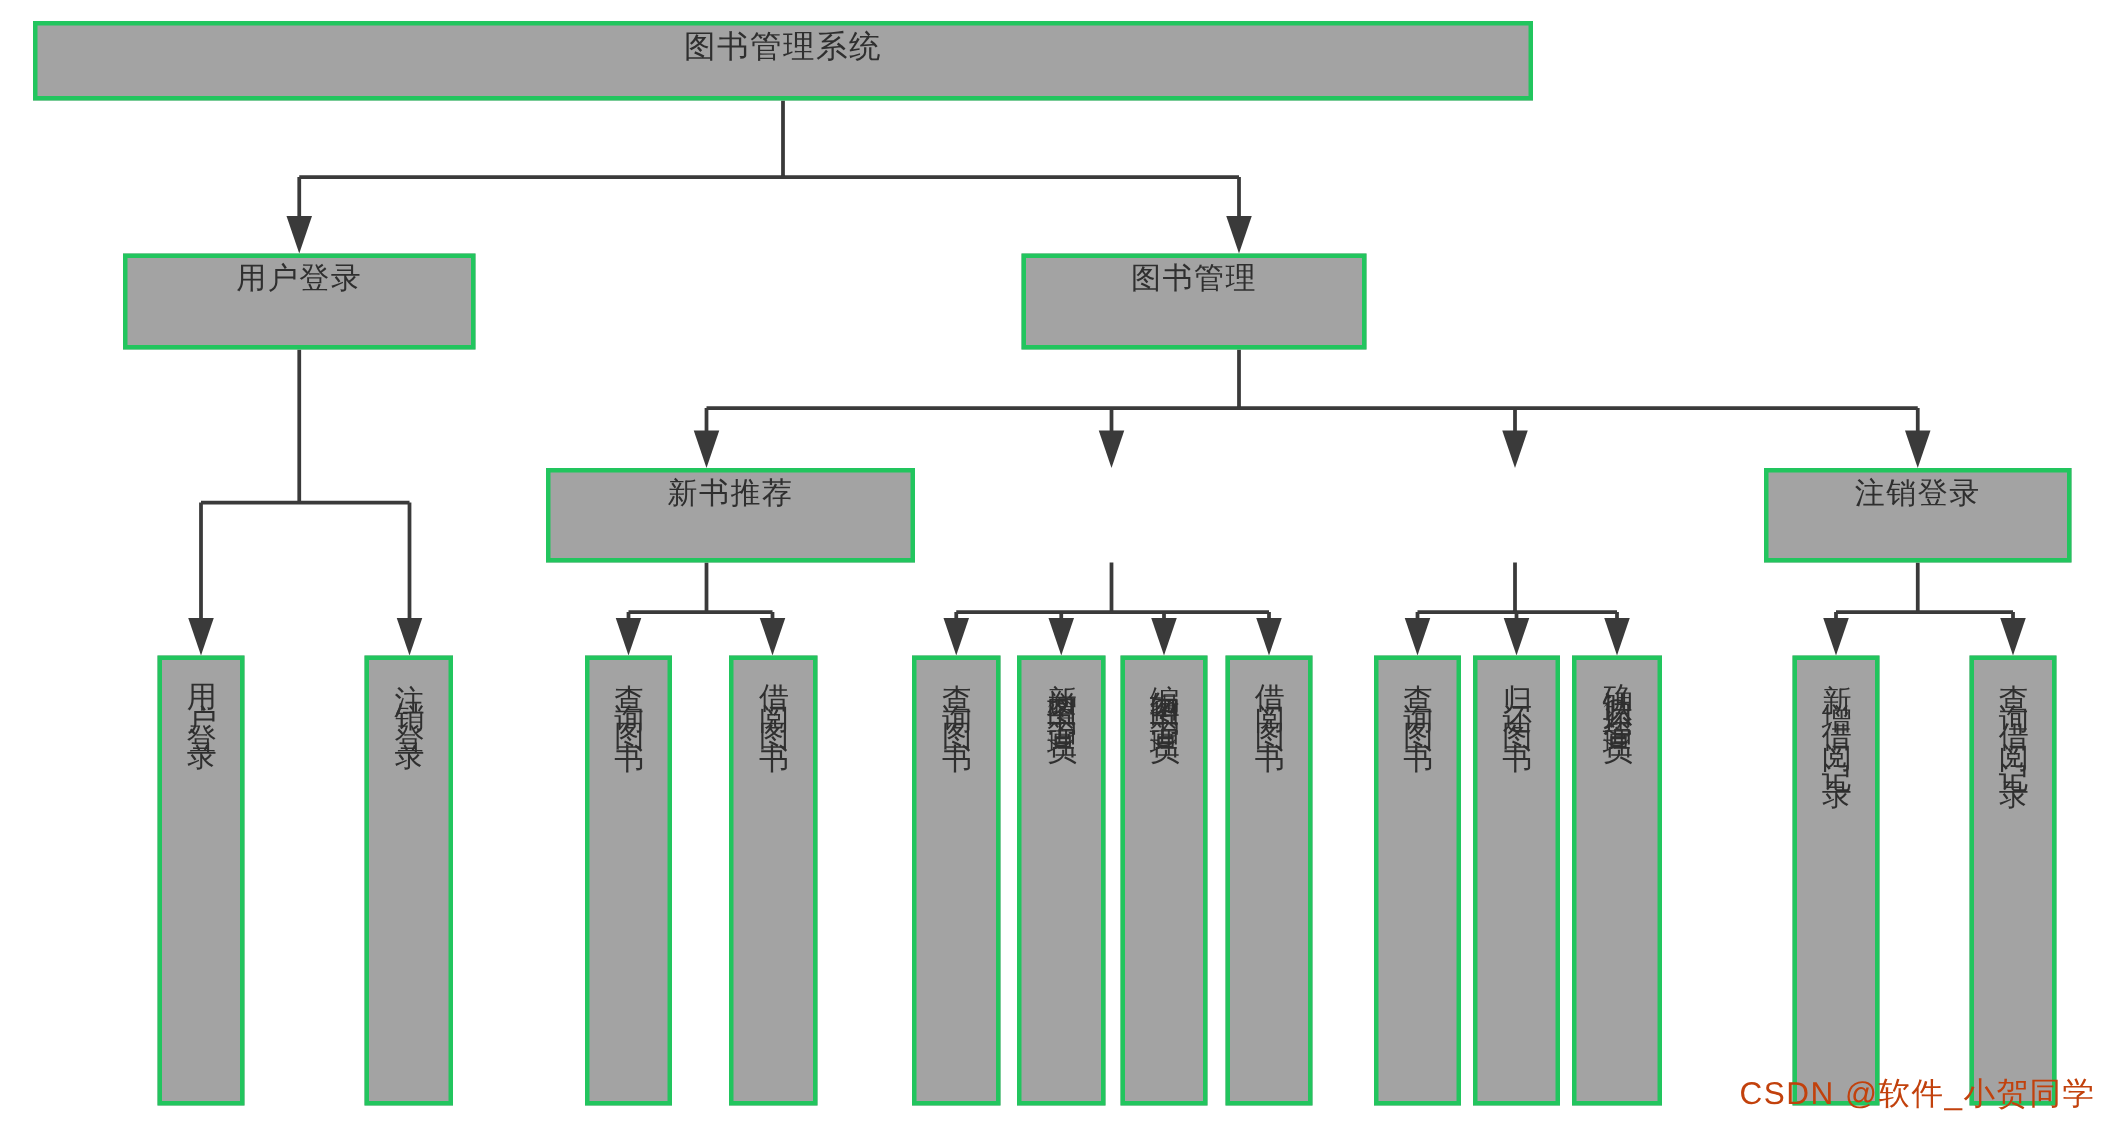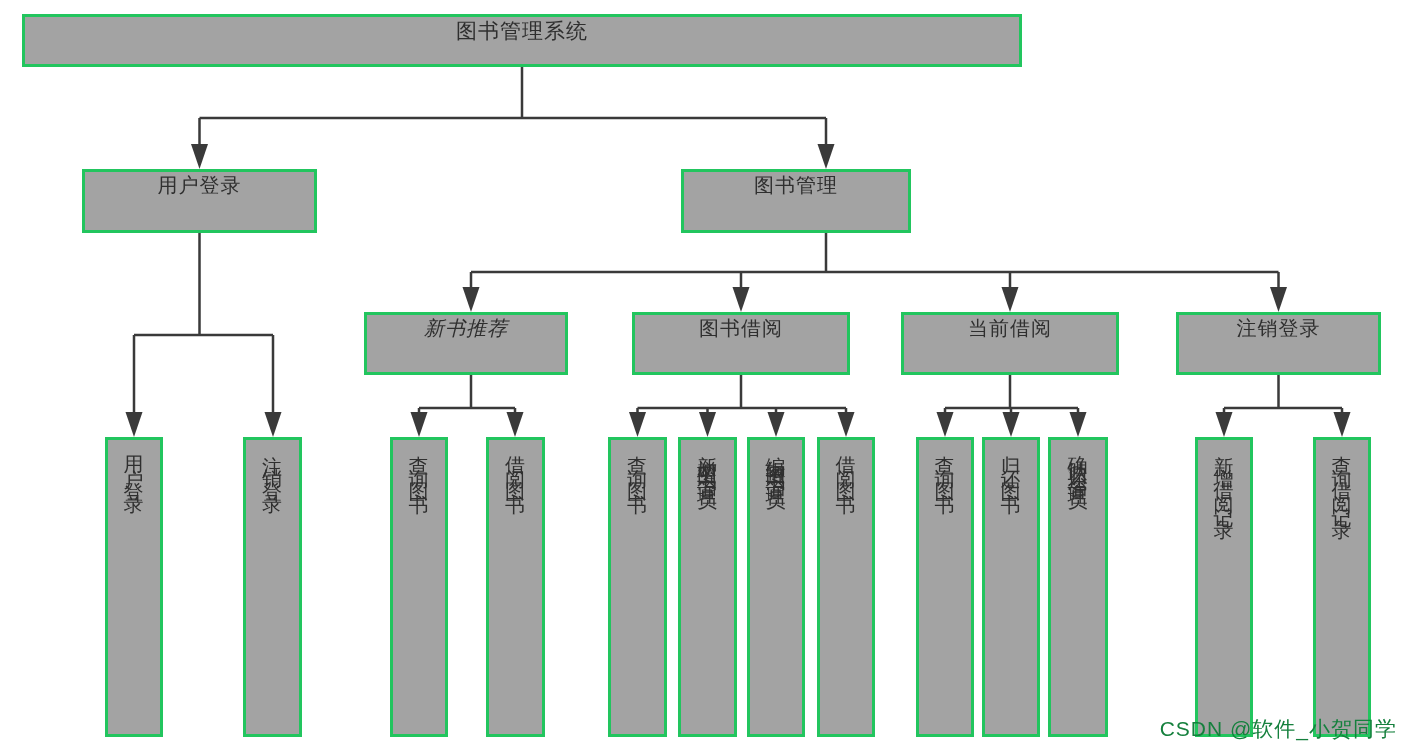--- a/index.html
+++ b/index.html
@@ -42,21 +42,21 @@
     letter-spacing: 13px;
     line-height: 1;
     white-space: nowrap;
   }
   .v-label.long { letter-spacing: 5px; }
   .watermark {
     position: absolute;
     right: 8px;
     bottom: 4px;
     font-size: 21px;
-    color: #15803d;
+    color: #c2410c;
     letter-spacing: 1px;
     z-index: 10;
     white-space: nowrap;
   }
 </style>
 </head>
 <body>
 
 <div class="stage">
 
@@ -111,28 +111,22 @@
     <span class="h-label root-label">图书管理系统</span>
   </div>
 
   <div class="node" style="left:82px; top:169px; width:235px; height:64px;">
     <span class="h-label">用户登录</span>
   </div>
   <div class="node" style="left:681px; top:169px; width:230px; height:64px;">
     <span class="h-label">图书管理</span>
   </div>
 
-  <div class="node" style="left:364px; top:312px; width:204px; height:63px;font-style:italic;">
+  <div class="node" style="left:364px; top:312px; width:246px; height:63px;">
     <span class="h-label">新书推荐</span>
-  </div>
-  <div class="node" style="left:632px; top:312px; width:218px; height:63px;">
-    <span class="h-label">图书借阅</span>
-  </div>
-  <div class="node" style="left:901px; top:312px; width:218px; height:63px;">
-    <span class="h-label">当前借阅</span>
   </div>
   <div class="node" style="left:1176px; top:312px; width:205px; height:63px;">
     <span class="h-label">注销登录</span>
   </div>
 
   <div class="node" style="left:105px; top:437px; width:58px; height:300px;">
     <span class="v-label">用户登录</span>
   </div>
   <div class="node" style="left:243px; top:437px; width:59px; height:300px;">
     <span class="v-label">注销登录</span>

